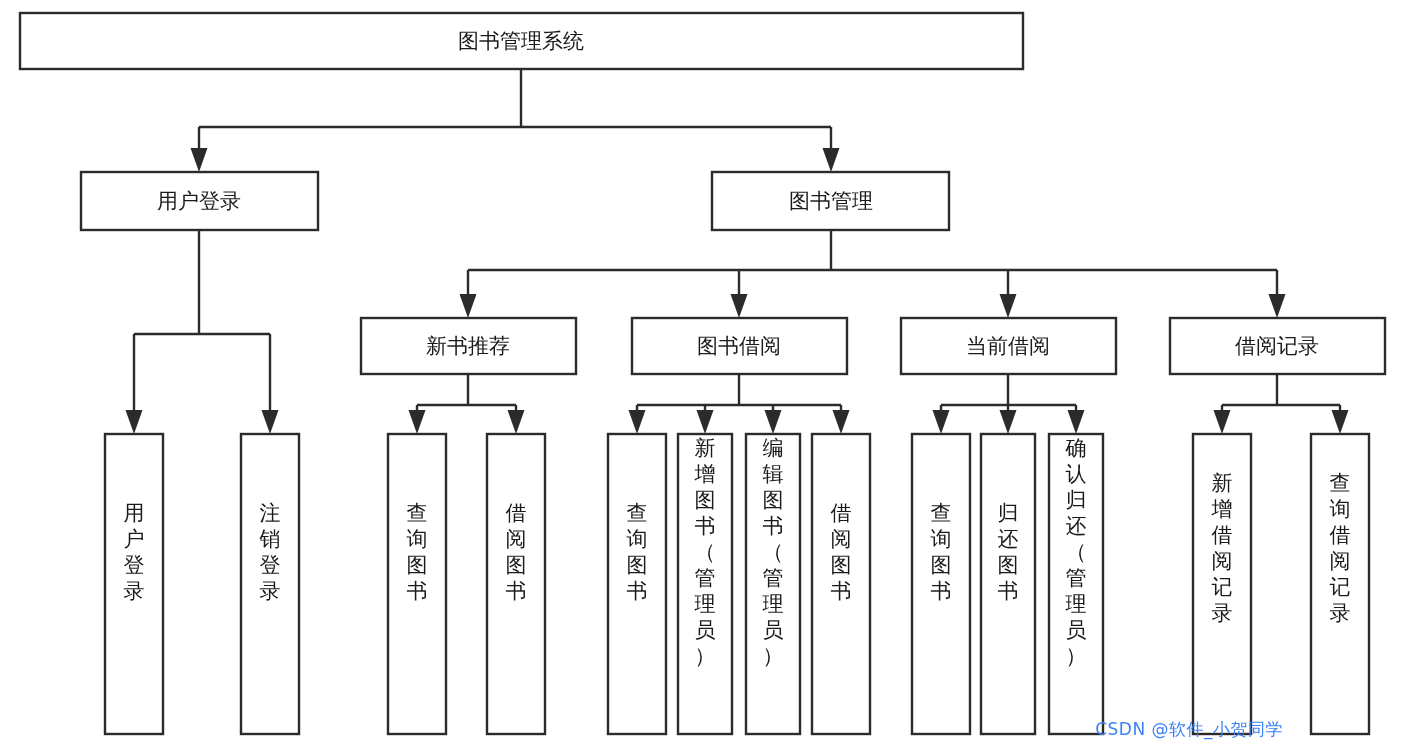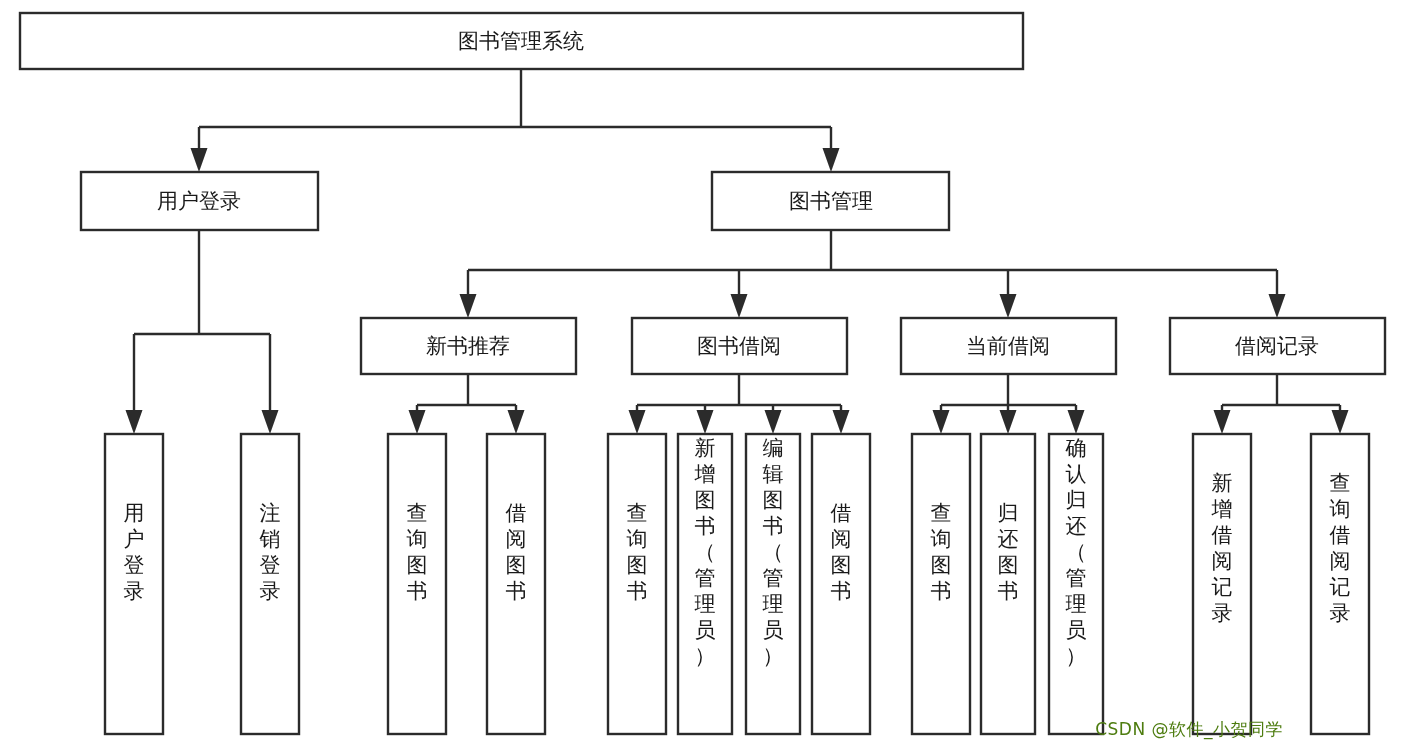--- a/index.html
+++ b/index.html
@@ -52,21 +52,21 @@
     font-size: 21px;
     fill: #1a1a1a;
     text-anchor: middle;
   }
   .watermark {
     position: absolute;
     right: 9px;
     bottom: 6px;
     font-family: "DejaVu Sans", "Liberation Sans", sans-serif;
     font-size: 17px;
-    color: #4d7c0f;
+    color: #3b82f6;
     white-space: nowrap;
     letter-spacing: 0.5px;
   }
 </style>
 </head>
 <body>
 
 <div id="diagram-root">
 
   <svg id="tree-svg" viewBox="0 0 1405 747">

